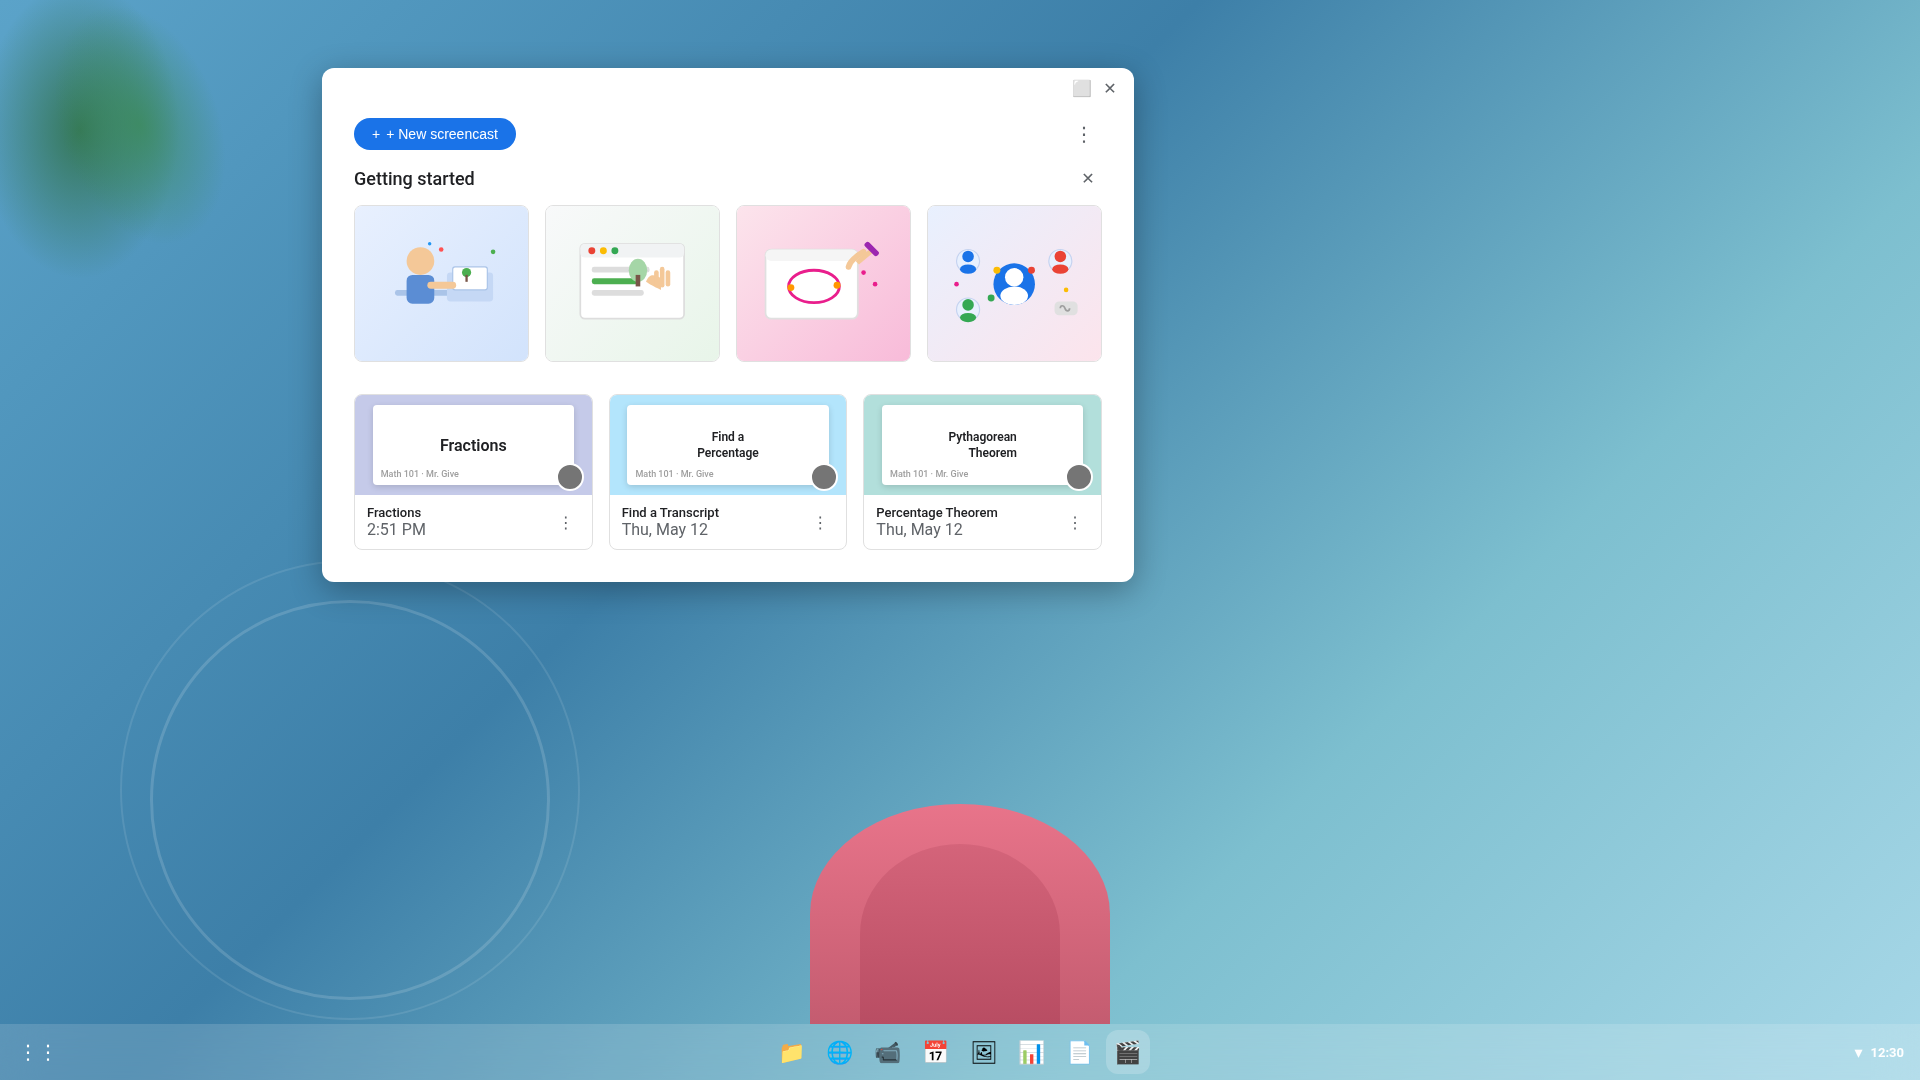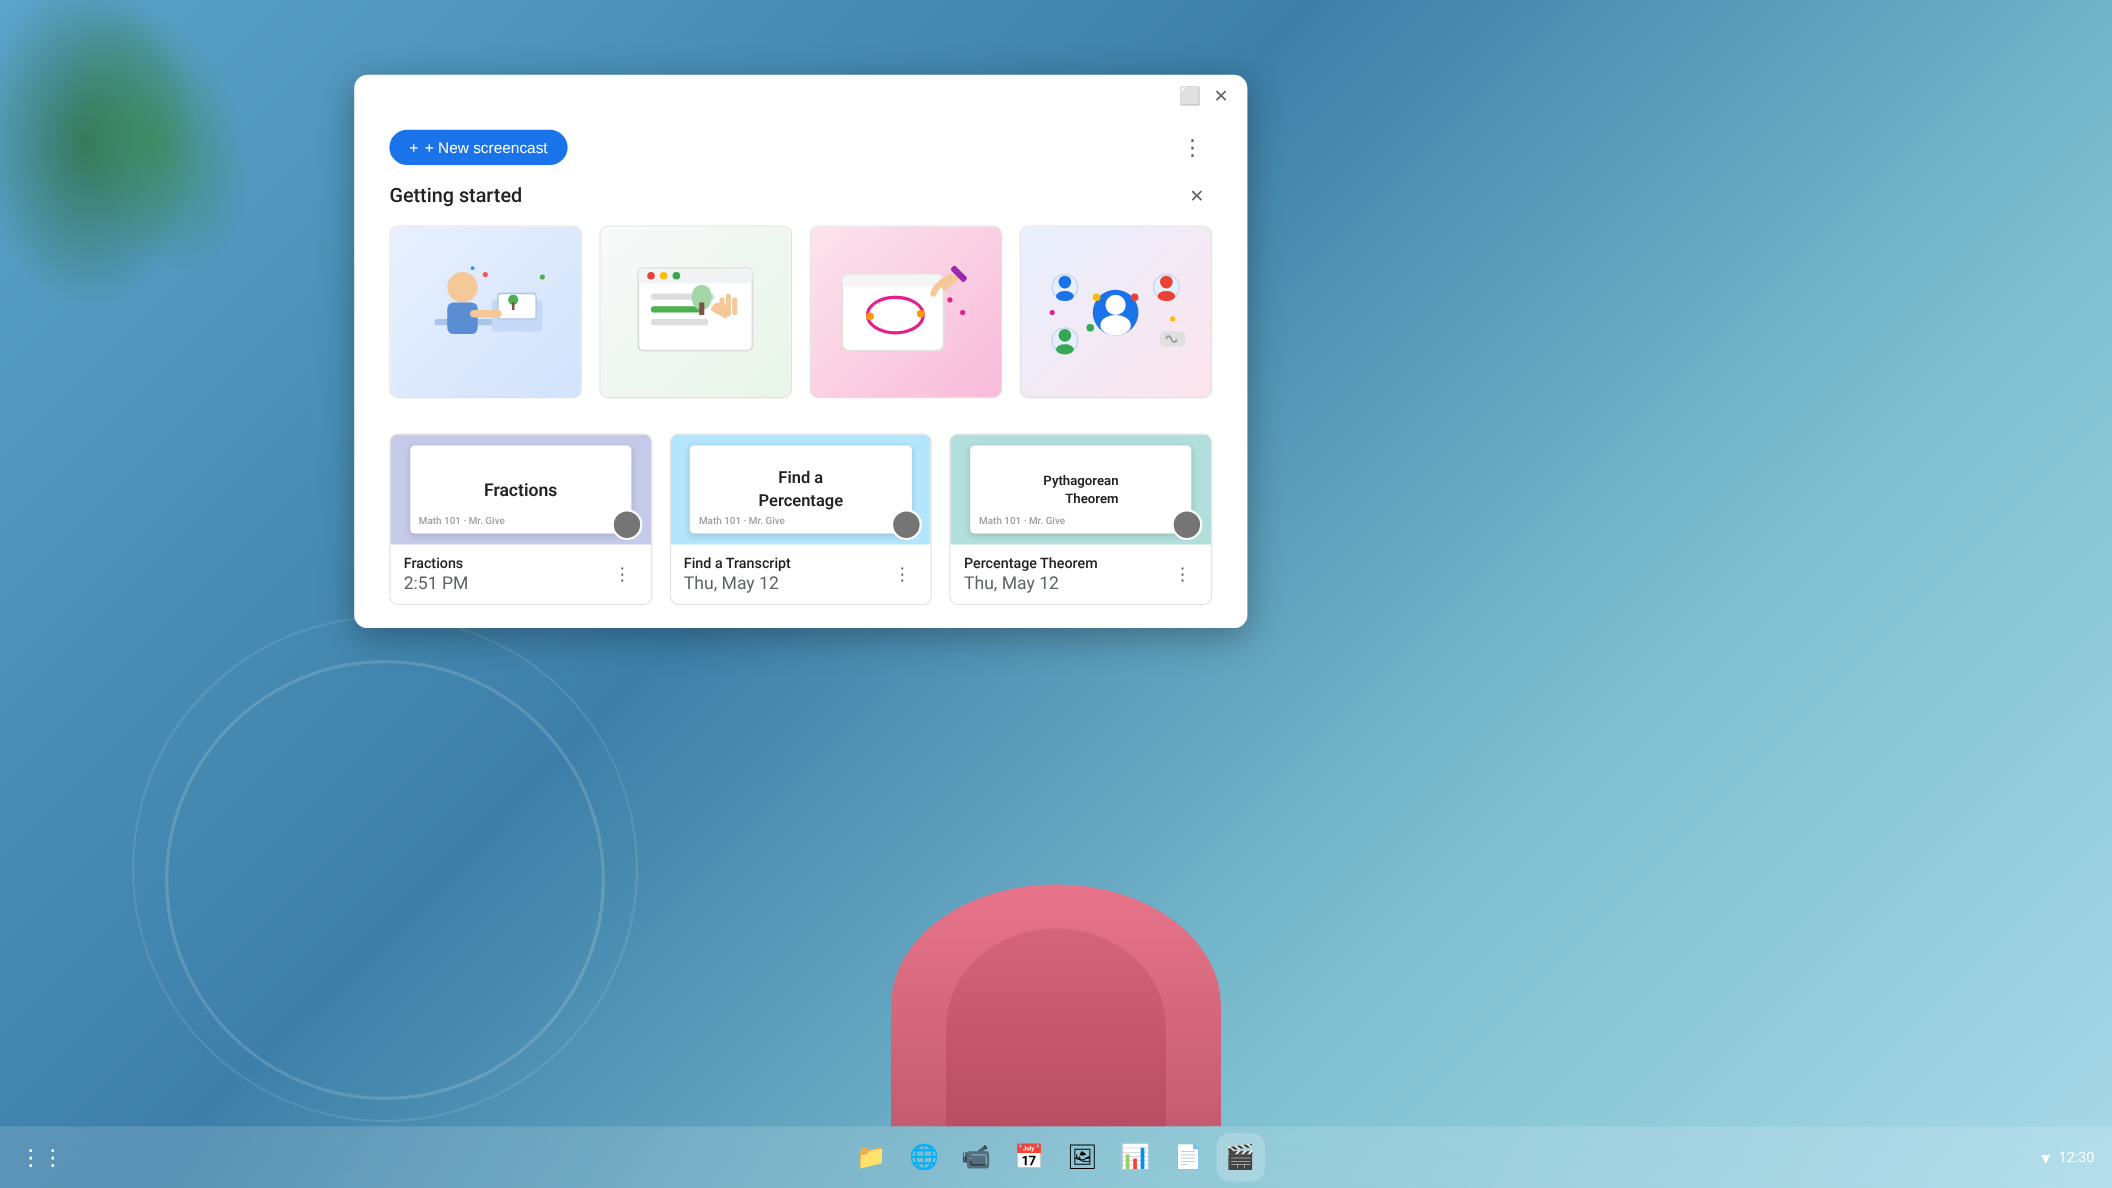--- a/index.html
+++ b/index.html
@@ -94,21 +94,21 @@
       display: flex;
       align-items: center;
       justify-content: center;
       border-radius: 4px;
       color: #5f6368;
       font-size: 16px;
     }
 
     
     .window-content {
-      padding: 0 32px 21px 32px;
+      padding: 0 32px 32px 32px;
     }
 
     
     .window-toolbar {
       display: flex;
       align-items: center;
       justify-content: space-between;
       padding: 8px 32px 16px 32px;
     }
 
@@ -527,21 +527,21 @@
             </div>
             <button class="screencast-menu-btn">
               <span>⋮</span>
             </button>
           </div>
         </div>
 
         <div class="screencast-card">
           <div class="screencast-thumbnail" style="background:#b3e5fc;">
             <div class="screencast-thumb-inner">
-              <span style="font-size:15px;font-weight:600;text-align:center;line-height:1.4;">Find a<br>Percentage</span>
+              <span style="font-size:12px;font-weight:600;text-align:center;line-height:1.4;">Find a<br>Percentage</span>
               <span class="thumb-sub-text">Math 101 · Mr. Give</span>
             </div>
             <div class="avatar-circle" style="background:#757575;"></div>
           </div>
           <div class="screencast-info">
             <div>
               <div class="screencast-title">Find a Transcript</div>
               <div class="screencast-date">Thu, May 12</div>
             </div>
             <button class="screencast-menu-btn">
@@ -603,15 +603,15 @@
     <div class="taskbar-icon" title="Docs">
       <span>📄</span>
     </div>
     <div class="taskbar-icon" title="Screencast" style="background:rgba(255,255,255,0.2);">
       <span>🎬</span>
     </div>
   </div>
 
   <div class="system-tray">
     <span class="wifi-icon-tray">▾</span>
-    <span style="color:white;font-size:13px;font-weight:400;">12:30</span>
+    <span style="color:white;font-size:13px;font-weight:700;">12:30</span>
   </div>
 </div>
 
 </body></html>

